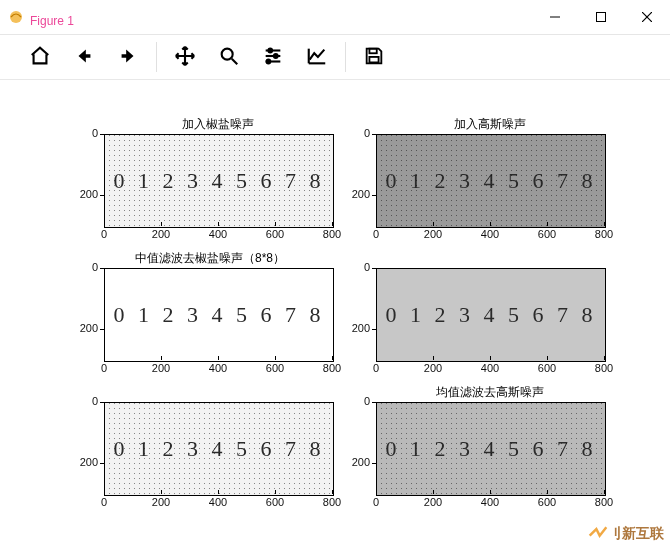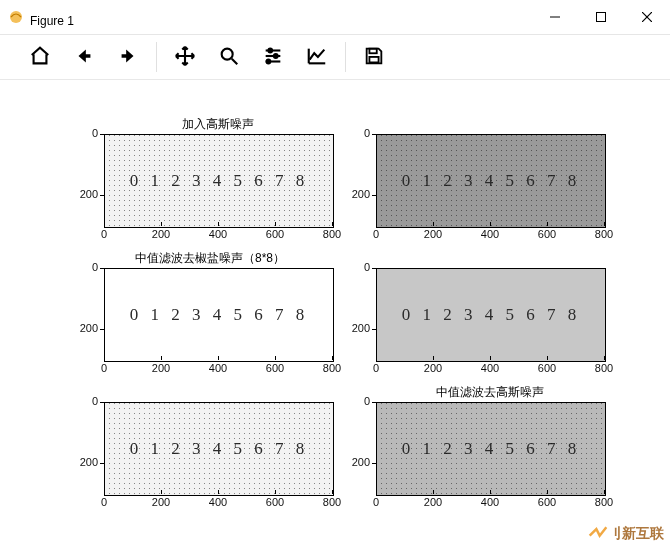--- a/index.html
+++ b/index.html
@@ -30,21 +30,21 @@
   }
   .app-icon {
     width: 16px;
     height: 16px;
     display: inline-block;
     position: relative;
   }
   .app-icon svg { display:block; }
   .title-text {
     font-size: 12px;
-    color: #000000;
+    color: #ec4899;
     margin-top: 8px;
   }
   .win-controls {
     display: flex;
     height: 100%;
   }
   .win-btn {
     width: 46px;
     height: 100%;
     display: flex;
@@ -101,21 +101,21 @@
   .plot-box {
     position: absolute;
     border: 1px solid #000;
     background: #bfbfbf;
     overflow: hidden;
   }
   .plot-content {
     position:absolute; left:0; top:0; width:100%; height:100%;
     display:flex; align-items:center; justify-content:center;
     font-family: "Comic Sans MS", cursive;
-    font-size: 17px;
+    font-size: 22px;
     color: #2b2b2b;
     letter-spacing: 4px;
     white-space: nowrap;
   }
 
   .noise-dark::after {
     content:"";
     position:absolute; inset:0;
     background:
       radial-gradient(rgba(0,0,0,.55) 0.5px, transparent 0.5px),
@@ -286,54 +286,55 @@
 
 <div class="canvas" id="canvas">
 
   <div class="watermark">
     <svg width="20" height="20" viewBox="0 0 24 24">
         <path d="M2 14 L10 6 L14 14 L22 4" fill="none" stroke="#f0a030" stroke-width="3"></path>
       </svg>
     <span>刂新互联</span>
   </div>
 <div class="subplot" style="left: 104px; top: 54px; width: 228px; height: 92px;">
+      <div class="subplot-title">加入椒盐噪声</div>
+      <div class="plot-box bg-light noise-dark" style="left: 0px; top: 0px; width: 228px; height: 92px;">
+        <div class="plot-content">0 1 2 3 4 5 6 7 8</div>
+      </div>
+      <div class="ytick" style="left: -34px; top: 0px;">
+        <span class="tick-mark"></span>
+        <span class="tick-label">0</span>
+      </div>
+      <div class="ytick" style="left: -34px; top: 61.3333px;">
+        <span class="tick-mark"></span>
+        <span class="tick-label">200</span>
+      </div>
+      <div class="xtick" style="left: -12px; top: 92px;">
+        <span class="tick-mark"></span>
+        <span class="tick-label">0</span>
+      </div>
+      <div class="xtick" style="left: 45px; top: 92px;">
+        <span class="tick-mark"></span>
+        <span class="tick-label">200</span>
+      </div>
+      <div class="xtick" style="left: 102px; top: 92px;">
+        <span class="tick-mark"></span>
+        <span class="tick-label">400</span>
+      </div>
+      <div class="xtick" style="left: 159px; top: 92px;">
+        <span class="tick-mark"></span>
+        <span class="tick-label">600</span>
+      </div>
+      <div class="xtick" style="left: 216px; top: 92px;">
+        <span class="tick-mark"></span>
+        <span class="tick-label">800</span>
+      </div>
+    </div>
+    <div class="subplot" style="left: 376px; top: 54px; width: 228px; height: 92px;">
       <div class="subplot-title">加入高斯噪声</div>
-      <div class="plot-box bg-light noise-dark" style="left: 0px; top: 0px; width: 228px; height: 92px;">
-        <div class="plot-content">0 1 2 3 4 5 6 7 8</div>
-      </div>
-      <div class="ytick" style="left: -34px; top: 0px;">
-        <span class="tick-mark"></span>
-        <span class="tick-label">0</span>
-      </div>
-      <div class="ytick" style="left: -34px; top: 61.3333px;">
-        <span class="tick-mark"></span>
-        <span class="tick-label">200</span>
-      </div>
-      <div class="xtick" style="left: -12px; top: 92px;">
-        <span class="tick-mark"></span>
-        <span class="tick-label">0</span>
-      </div>
-      <div class="xtick" style="left: 45px; top: 92px;">
-        <span class="tick-mark"></span>
-        <span class="tick-label">200</span>
-      </div>
-      <div class="xtick" style="left: 102px; top: 92px;">
-        <span class="tick-mark"></span>
-        <span class="tick-label">400</span>
-      </div>
-      <div class="xtick" style="left: 159px; top: 92px;">
-        <span class="tick-mark"></span>
-        <span class="tick-label">600</span>
-      </div>
-      <div class="xtick" style="left: 216px; top: 92px;">
-        <span class="tick-mark"></span>
-        <span class="tick-label">800</span>
-      </div>
-    </div>
-    <div class="subplot" style="left: 376px; top: 54px; width: 228px; height: 92px;">
       <div class="plot-box bg-gauss noise-dark" style="left: 0px; top: 0px; width: 228px; height: 92px;">
         <div class="plot-content">0 1 2 3 4 5 6 7 8</div>
       </div>
       <div class="ytick" style="left: -34px; top: 0px;">
         <span class="tick-mark"></span>
         <span class="tick-label">0</span>
       </div>
       <div class="ytick" style="left: -34px; top: 61.3333px;">
         <span class="tick-mark"></span>
         <span class="tick-label">200</span>
@@ -453,21 +454,21 @@
       <div class="xtick" style="left: 159px; top: 92px;">
         <span class="tick-mark"></span>
         <span class="tick-label">600</span>
       </div>
       <div class="xtick" style="left: 216px; top: 92px;">
         <span class="tick-mark"></span>
         <span class="tick-label">800</span>
       </div>
     </div>
     <div class="subplot" style="left: 376px; top: 322px; width: 228px; height: 92px;">
-      <div class="subplot-title">中值滤波去高斯噪声</div>
+      <div class="subplot-title">均值滤波去高斯噪声</div>
       <div class="plot-box bg-grain noise-dark" style="left: 0px; top: 0px; width: 228px; height: 92px;">
         <div class="plot-content">0 1 2 3 4 5 6 7 8</div>
       </div>
       <div class="ytick" style="left: -34px; top: 0px;">
         <span class="tick-mark"></span>
         <span class="tick-label">0</span>
       </div>
       <div class="ytick" style="left: -34px; top: 61.3333px;">
         <span class="tick-mark"></span>
         <span class="tick-label">200</span>

